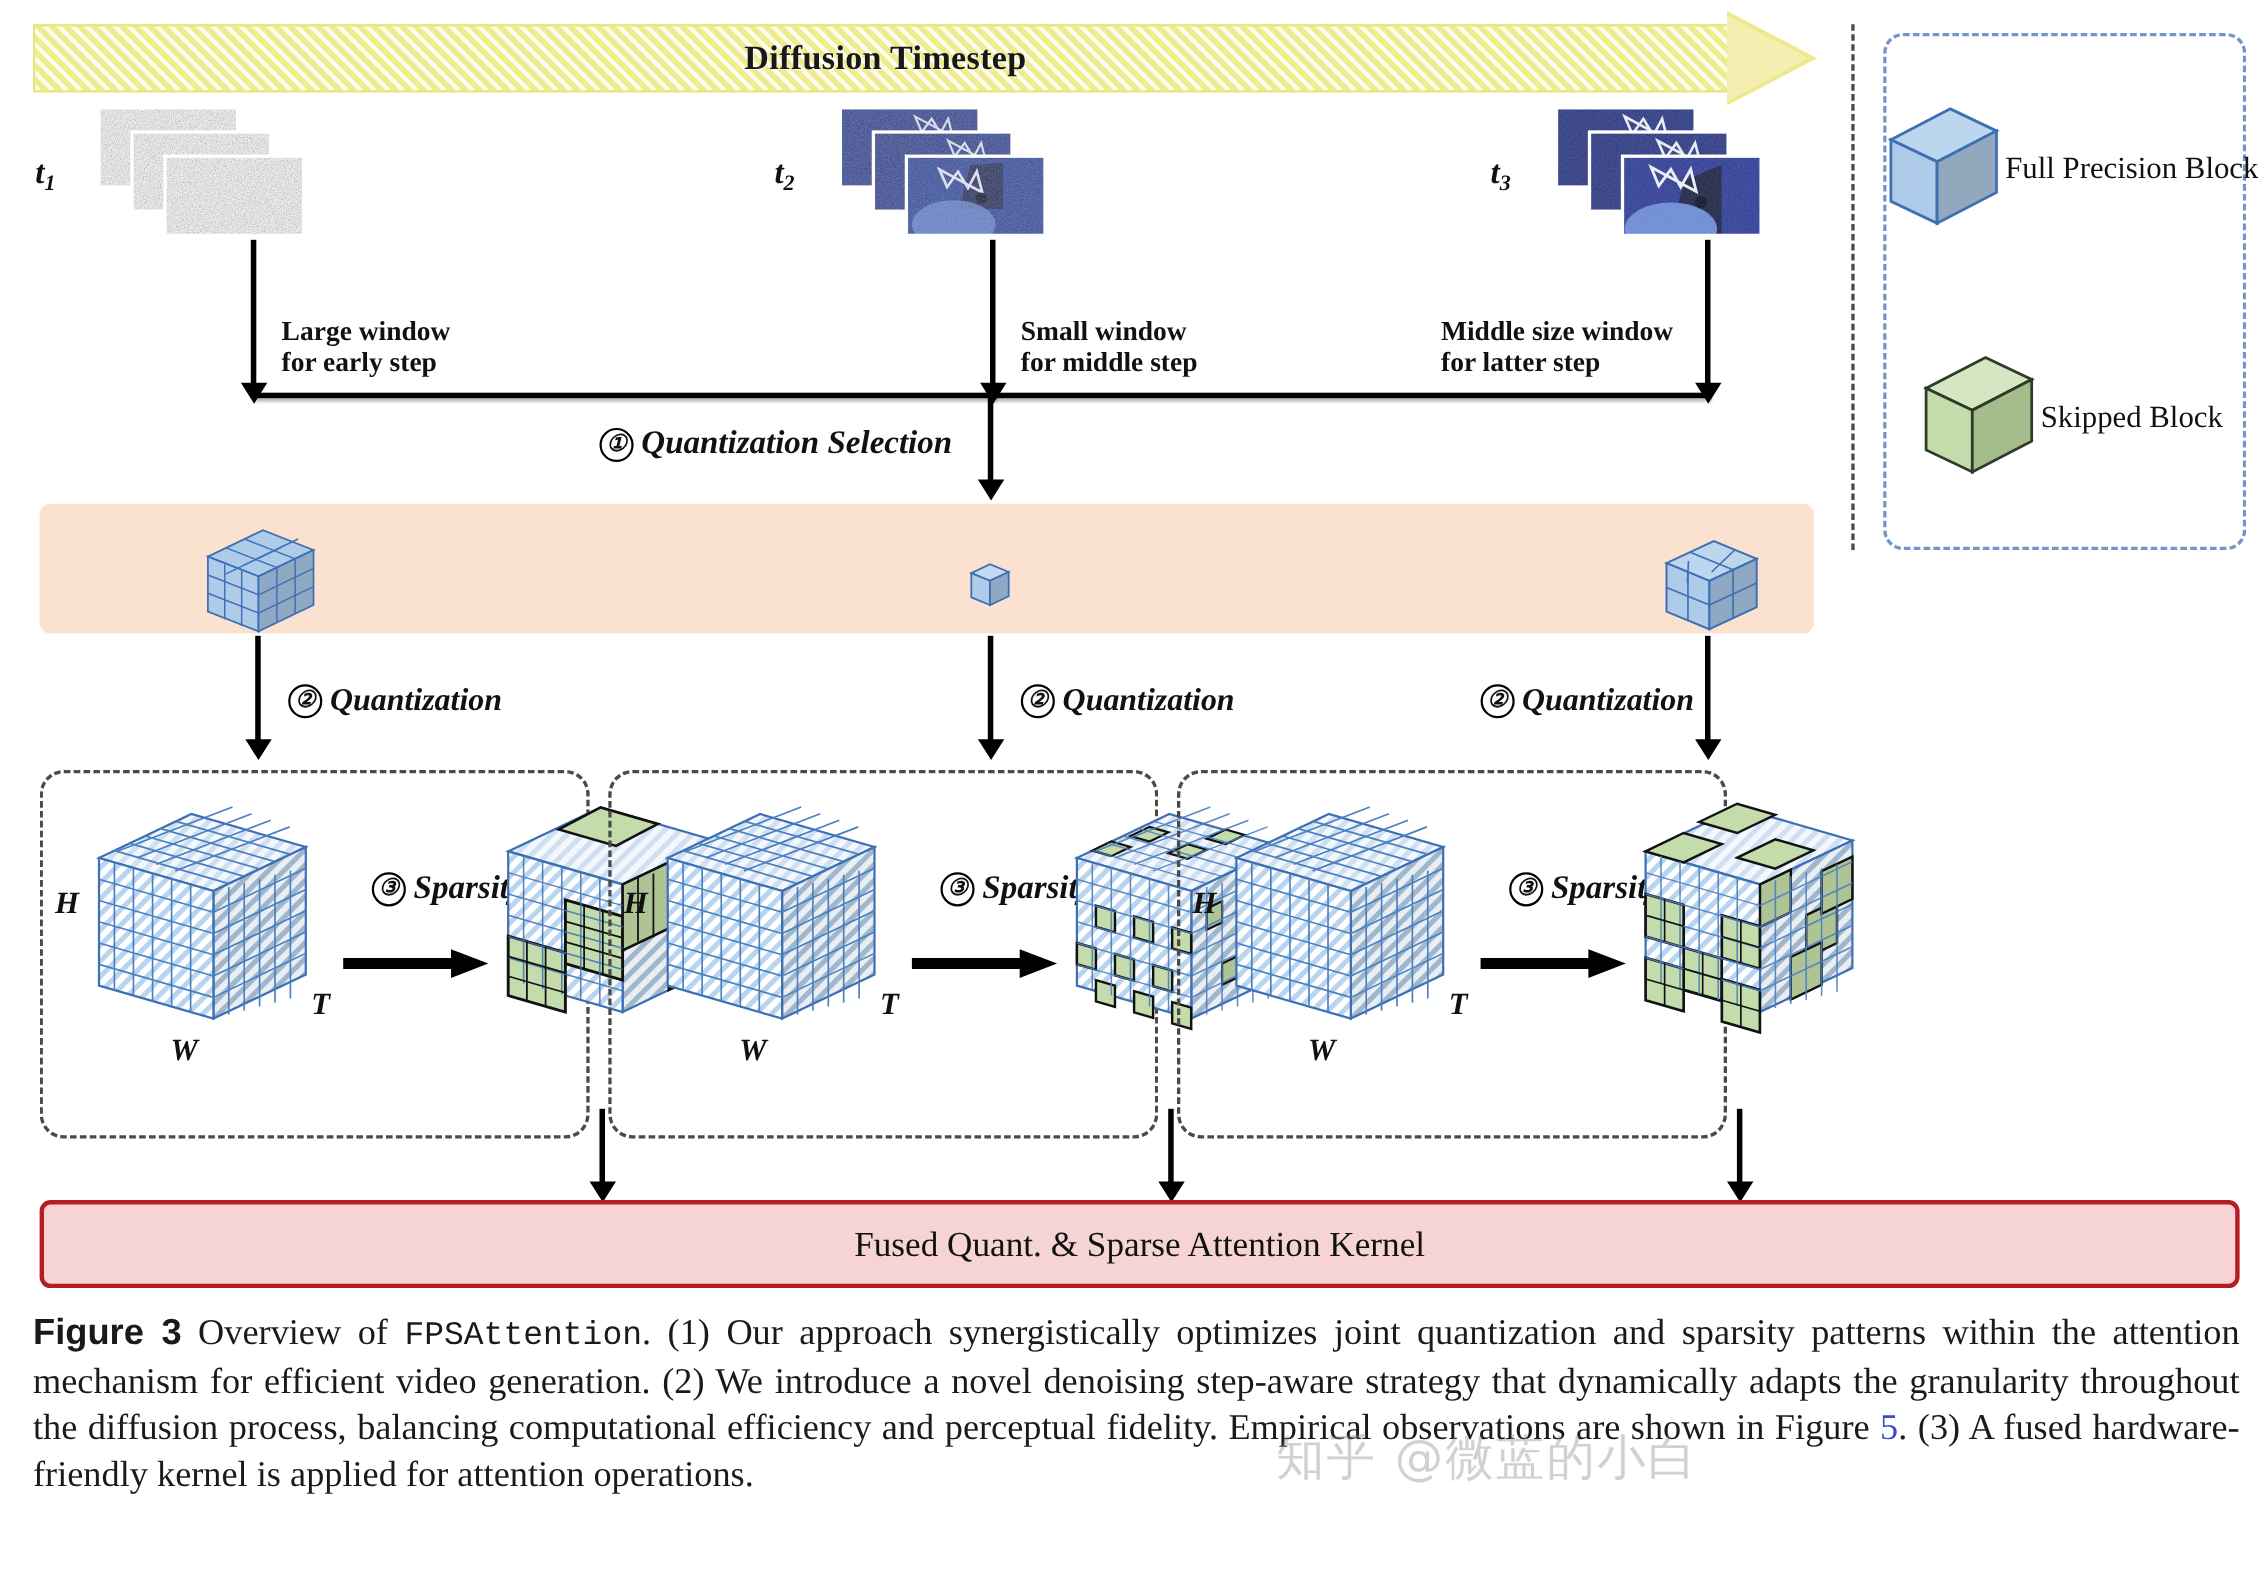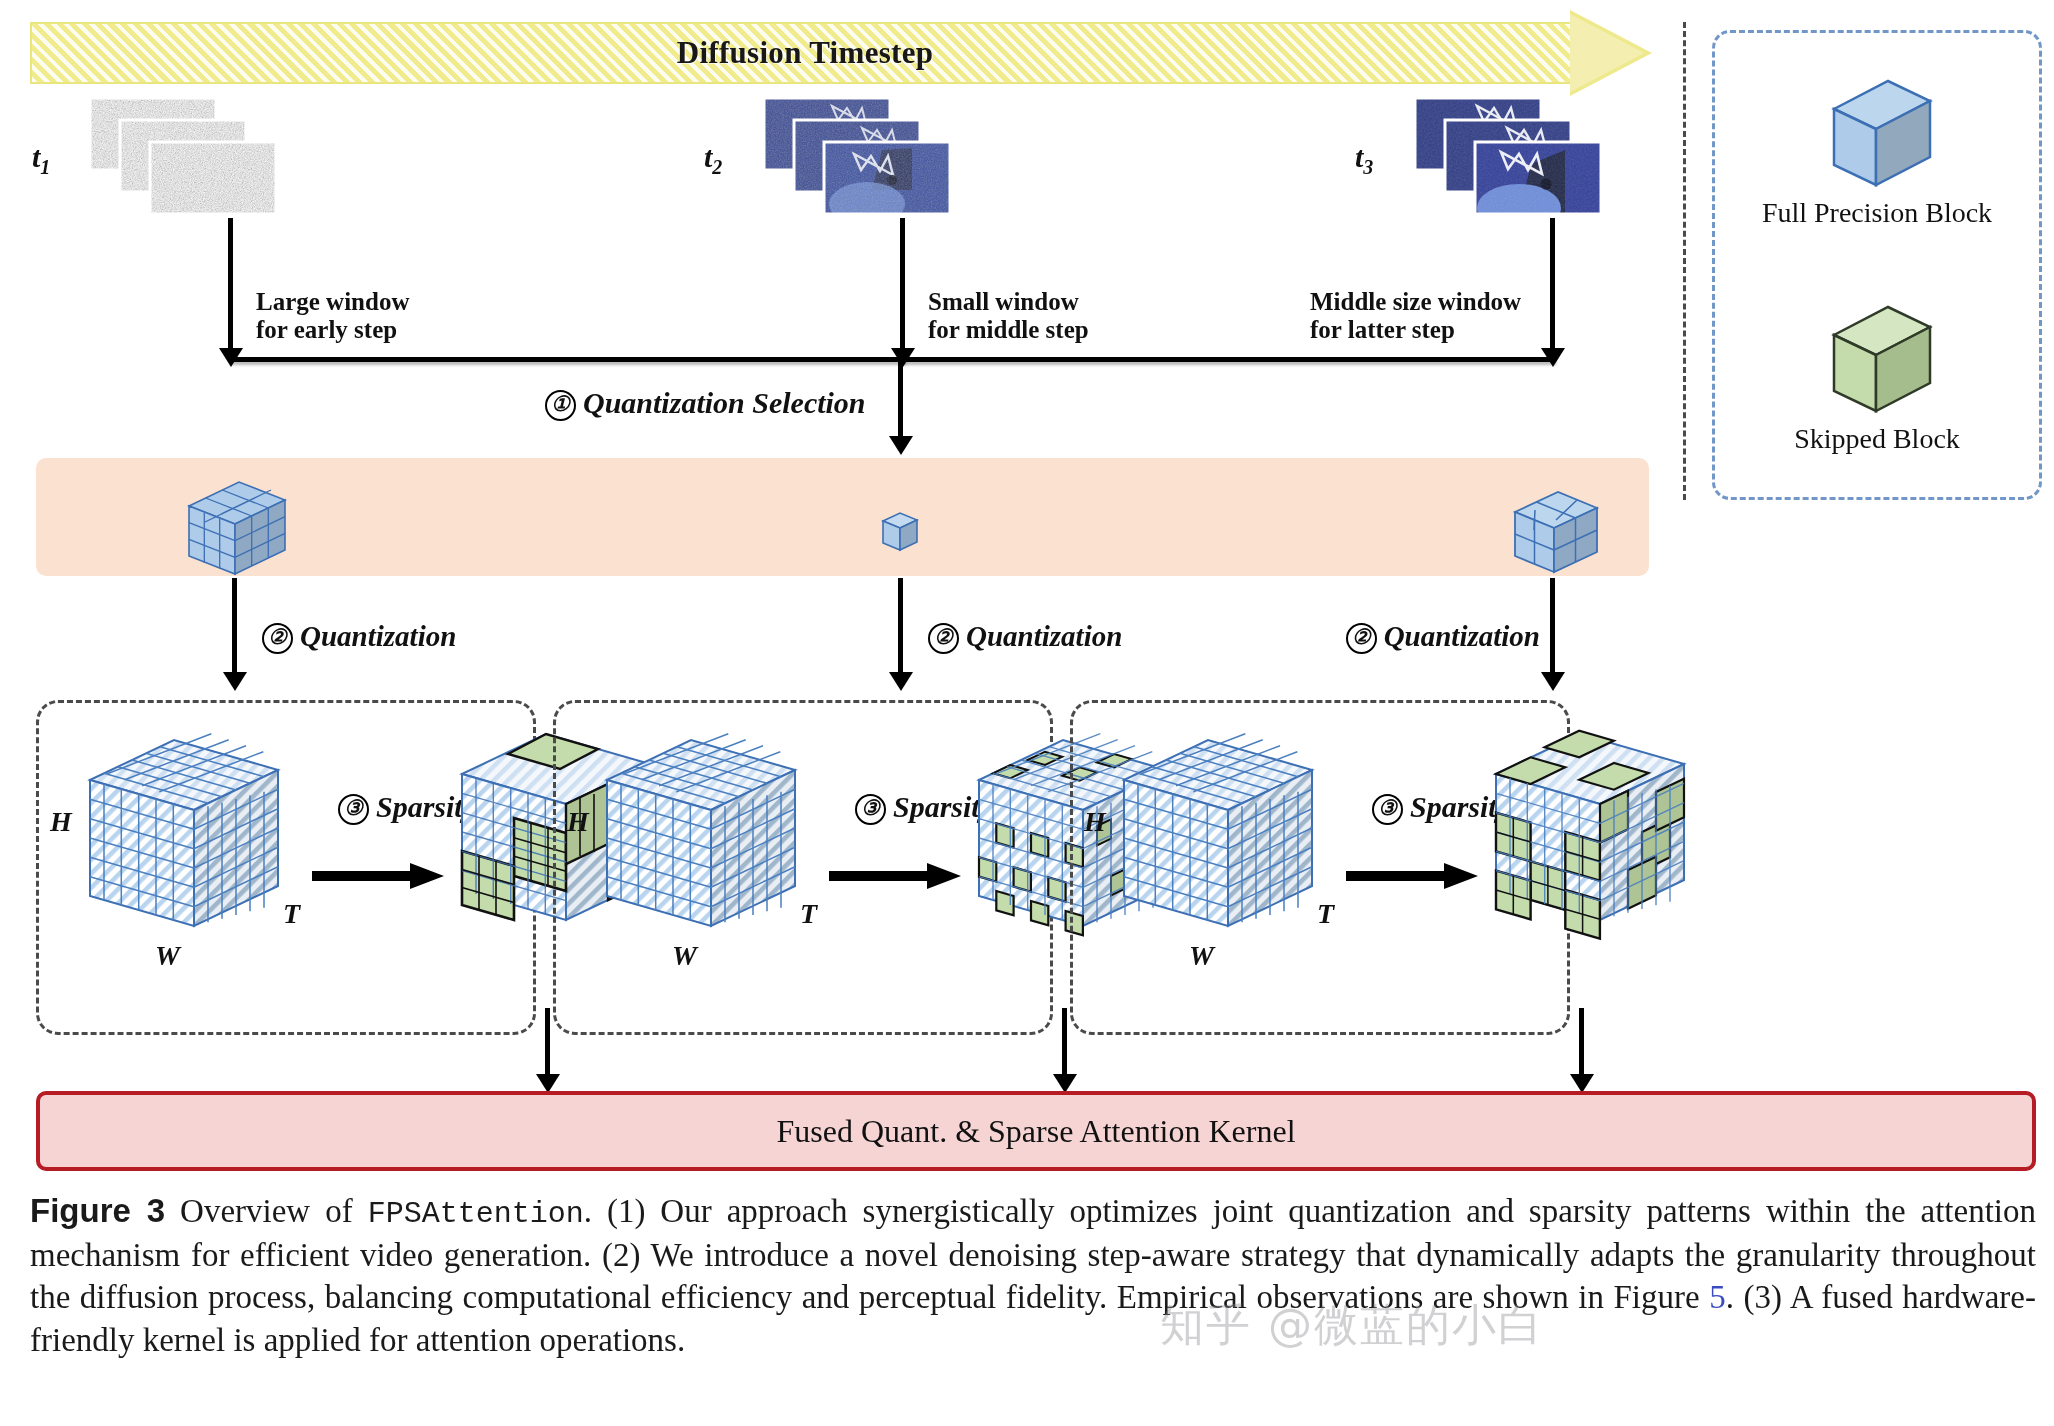--- a/index.html
+++ b/index.html
@@ -30,21 +30,21 @@
 
   
   .vdiv{position:absolute;left:1683px;top:22px;width:0;height:478px;
         border-left:3px dashed #2b2b2b;opacity:.85;}
 
   
   .legend{position:absolute;left:1712px;top:30px;width:330px;height:470px;
      border:3px dashed #7196c8;border-radius:18px;box-sizing:border-box;
      display:flex;flex-direction:column;align-items:center;
      justify-content:space-around;padding:6px 0;}
-  .lg-item{display:flex;flex-direction:column;align-items:center;}
+  .lg-item{display:flex;flex-direction:row;align-items:center;}
   .lg-text{font-size:28px;margin-top:4px;white-space:nowrap;}
 
   
   .tstack{position:absolute;}
   .tlabel{position:absolute;font-size:30px;font-style:italic;font-weight:700;font-family:Liberation Serif, serif;}
   .tlabel sub{font-size:20px;}
 
   
   .varrow{position:absolute;width:5px;background:#000;}
   .varrow::after{content:"";position:absolute;left:50%;bottom:-17px;

